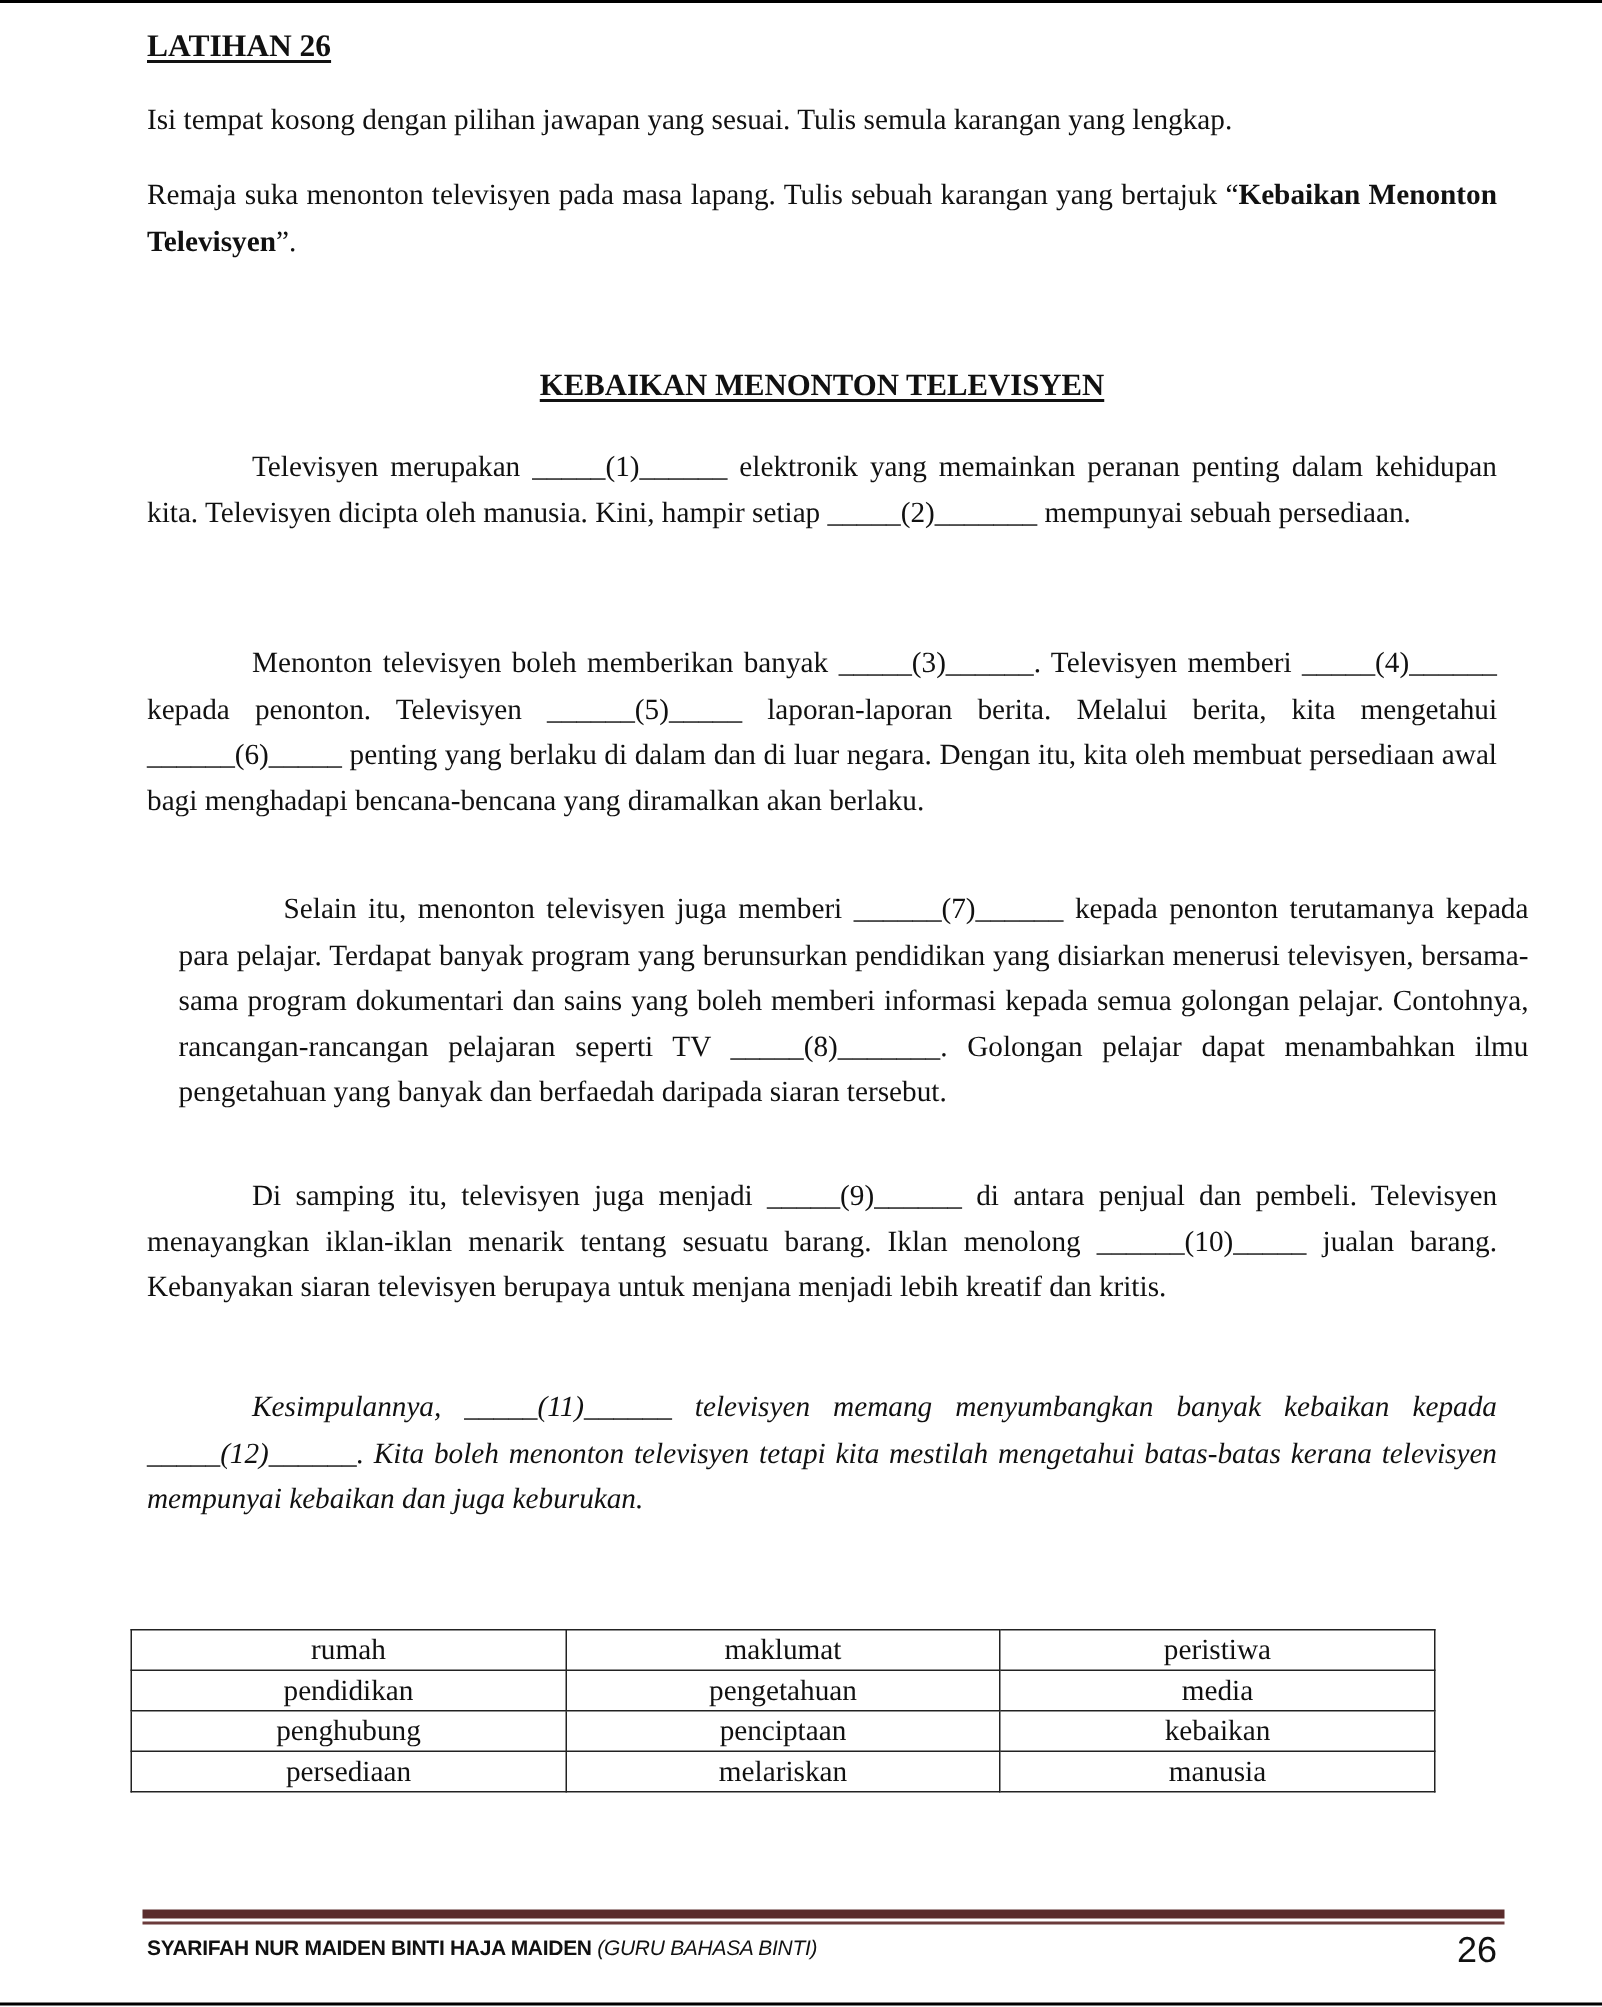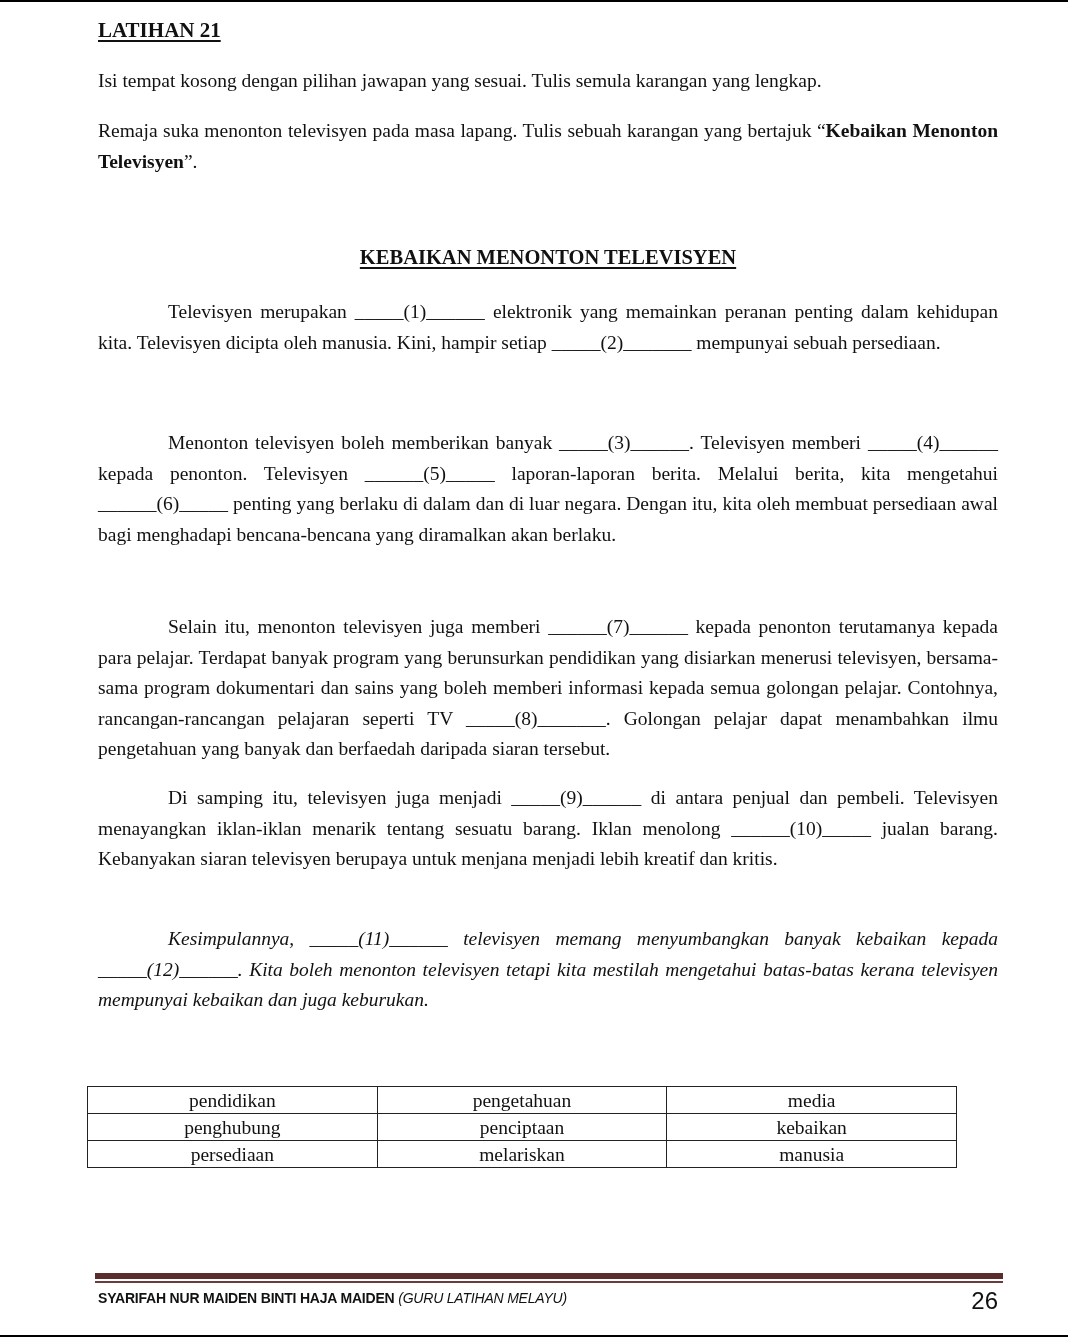--- a/index.html
+++ b/index.html
@@ -17,21 +17,21 @@
   .p { position: absolute; left: 0; width: 900px; font-size: 19.5px; line-height: 30.5px; text-align: justify; margin: 0; }
   .instr1 { top: 66px; }
   .instr2 { top: 116px; }
   .title-center {
     position: absolute; top: 246px; left: 0; width: 900px; text-align: center;
     font-weight: bold; font-size: 20.5px; text-decoration: underline; text-underline-offset: 3px;
   }
   .indent { text-indent: 70px; }
   .para1 { top: 297px; }
   .para2 { top: 428px; }
-  .para3 { top: 612px; }
+  .para3 { top: 592px; margin-left: 21px; }
   .para4 { top: 783px; }
   .para5 { top: 924px; font-style: italic; }
   .blank { white-space: nowrap; }
   .word-table {
     position: absolute; left: 87px; top: 1086px; width: 870px; border-collapse: collapse;
     font-size: 19.5px;
   }
   .word-table td {
     border: 1px solid #222; text-align: center; padding: 0; height: 26px; line-height: 25px; width: 33.33%;
   }
@@ -46,53 +46,58 @@
     position: absolute; right: 70px; top: 1287px; font-family: "Liberation Sans", "DejaVu Sans", sans-serif;
     font-size: 24px; color: #111;
   }
 </style>
 </head>
 <body>
 
 <div class="edge-top"></div>
 
 <div class="page">
-  <div class="heading">LATIHAN 21</div>
+  <div class="heading">LATIHAN 26</div>
 
   <p class="p instr1">Isi tempat kosong dengan pilihan jawapan yang sesuai. Tulis semula karangan yang lengkap.</p>
 
   <p class="p instr2"><span>Remaja suka menonton televisyen pada masa lapang. Tulis sebuah karangan yang bertajuk </span><span>“</span><b>Kebaikan Menonton Televisyen</b><span>”.</span></p>
 
   <div class="title-center">KEBAIKAN MENONTON TELEVISYEN</div>
 
   <p class="p indent para1"><span>Televisyen merupakan </span><span class="blank">_____(1)______</span><span> elektronik yang memainkan peranan penting dalam kehidupan kita. Televisyen dicipta oleh manusia. Kini, hampir setiap </span><span class="blank">_____(2)_______</span><span> mempunyai sebuah persediaan.</span></p>
   <p class="p indent para2"><span>Menonton televisyen boleh memberikan banyak </span><span class="blank">_____(3)______</span><span>. Televisyen memberi </span><span class="blank">_____(4)______</span><span> kepada penonton. Televisyen </span><span class="blank">______(5)_____</span><span> laporan-laporan berita. Melalui berita, kita mengetahui </span><span class="blank">______(6)_____</span><span> penting yang berlaku di dalam dan di luar negara. Dengan itu, kita oleh membuat persediaan awal bagi menghadapi bencana-bencana yang diramalkan akan berlaku.</span></p>
   <p class="p indent para3"><span>Selain itu, menonton televisyen juga memberi </span><span class="blank">______(7)______</span><span> kepada penonton terutamanya kepada para pelajar. Terdapat banyak program yang berunsurkan pendidikan yang disiarkan menerusi televisyen, bersama-sama program dokumentari dan sains yang boleh memberi informasi kepada semua golongan pelajar. Contohnya, rancangan-rancangan pelajaran seperti TV </span><span class="blank">_____(8)_______</span><span>. Golongan pelajar dapat menambahkan ilmu pengetahuan yang banyak dan berfaedah daripada siaran tersebut.</span></p>
   <p class="p indent para4"><span>Di samping itu, televisyen juga menjadi </span><span class="blank">_____(9)______</span><span> di antara penjual dan pembeli. Televisyen menayangkan iklan-iklan menarik tentang sesuatu barang. Iklan menolong </span><span class="blank">______(10)_____</span><span> jualan barang. Kebanyakan siaran televisyen berupaya untuk menjana menjadi lebih kreatif dan kritis.</span></p>
   <p class="p indent para5"><span>Kesimpulannya, </span><span class="blank">_____(11)______</span><span> televisyen memang menyumbangkan banyak kebaikan kepada </span><span class="blank">_____(12)______</span><span>. Kita boleh menonton televisyen tetapi kita mestilah mengetahui batas-batas kerana televisyen mempunyai kebaikan dan juga keburukan.</span></p>
 </div>
 
 <table class="word-table">
   <tbody>
+    <tr>
+      <td>rumah</td>
+      <td>maklumat</td>
+      <td>peristiwa</td>
+    </tr>
     <tr>
       <td>pendidikan</td>
       <td>pengetahuan</td>
       <td>media</td>
     </tr>
     <tr>
       <td>penghubung</td>
       <td>penciptaan</td>
       <td>kebaikan</td>
     </tr>
     <tr>
       <td>persediaan</td>
       <td>melariskan</td>
       <td>manusia</td>
     </tr>
   </tbody>
 </table>
 
 <div class="footer-bar1"></div>
 <div class="footer-bar2"></div>
-<div class="footer-author"><span>SYARIFAH NUR MAIDEN BINTI HAJA MAIDEN</span> <span class="role">(GURU LATIHAN MELAYU)</span></div>
+<div class="footer-author"><span>SYARIFAH NUR MAIDEN BINTI HAJA MAIDEN</span> <span class="role">(GURU BAHASA BINTI)</span></div>
 <div class="footer-page">26</div>
 
 <div class="edge-bottom"></div>
 
 </body></html>

